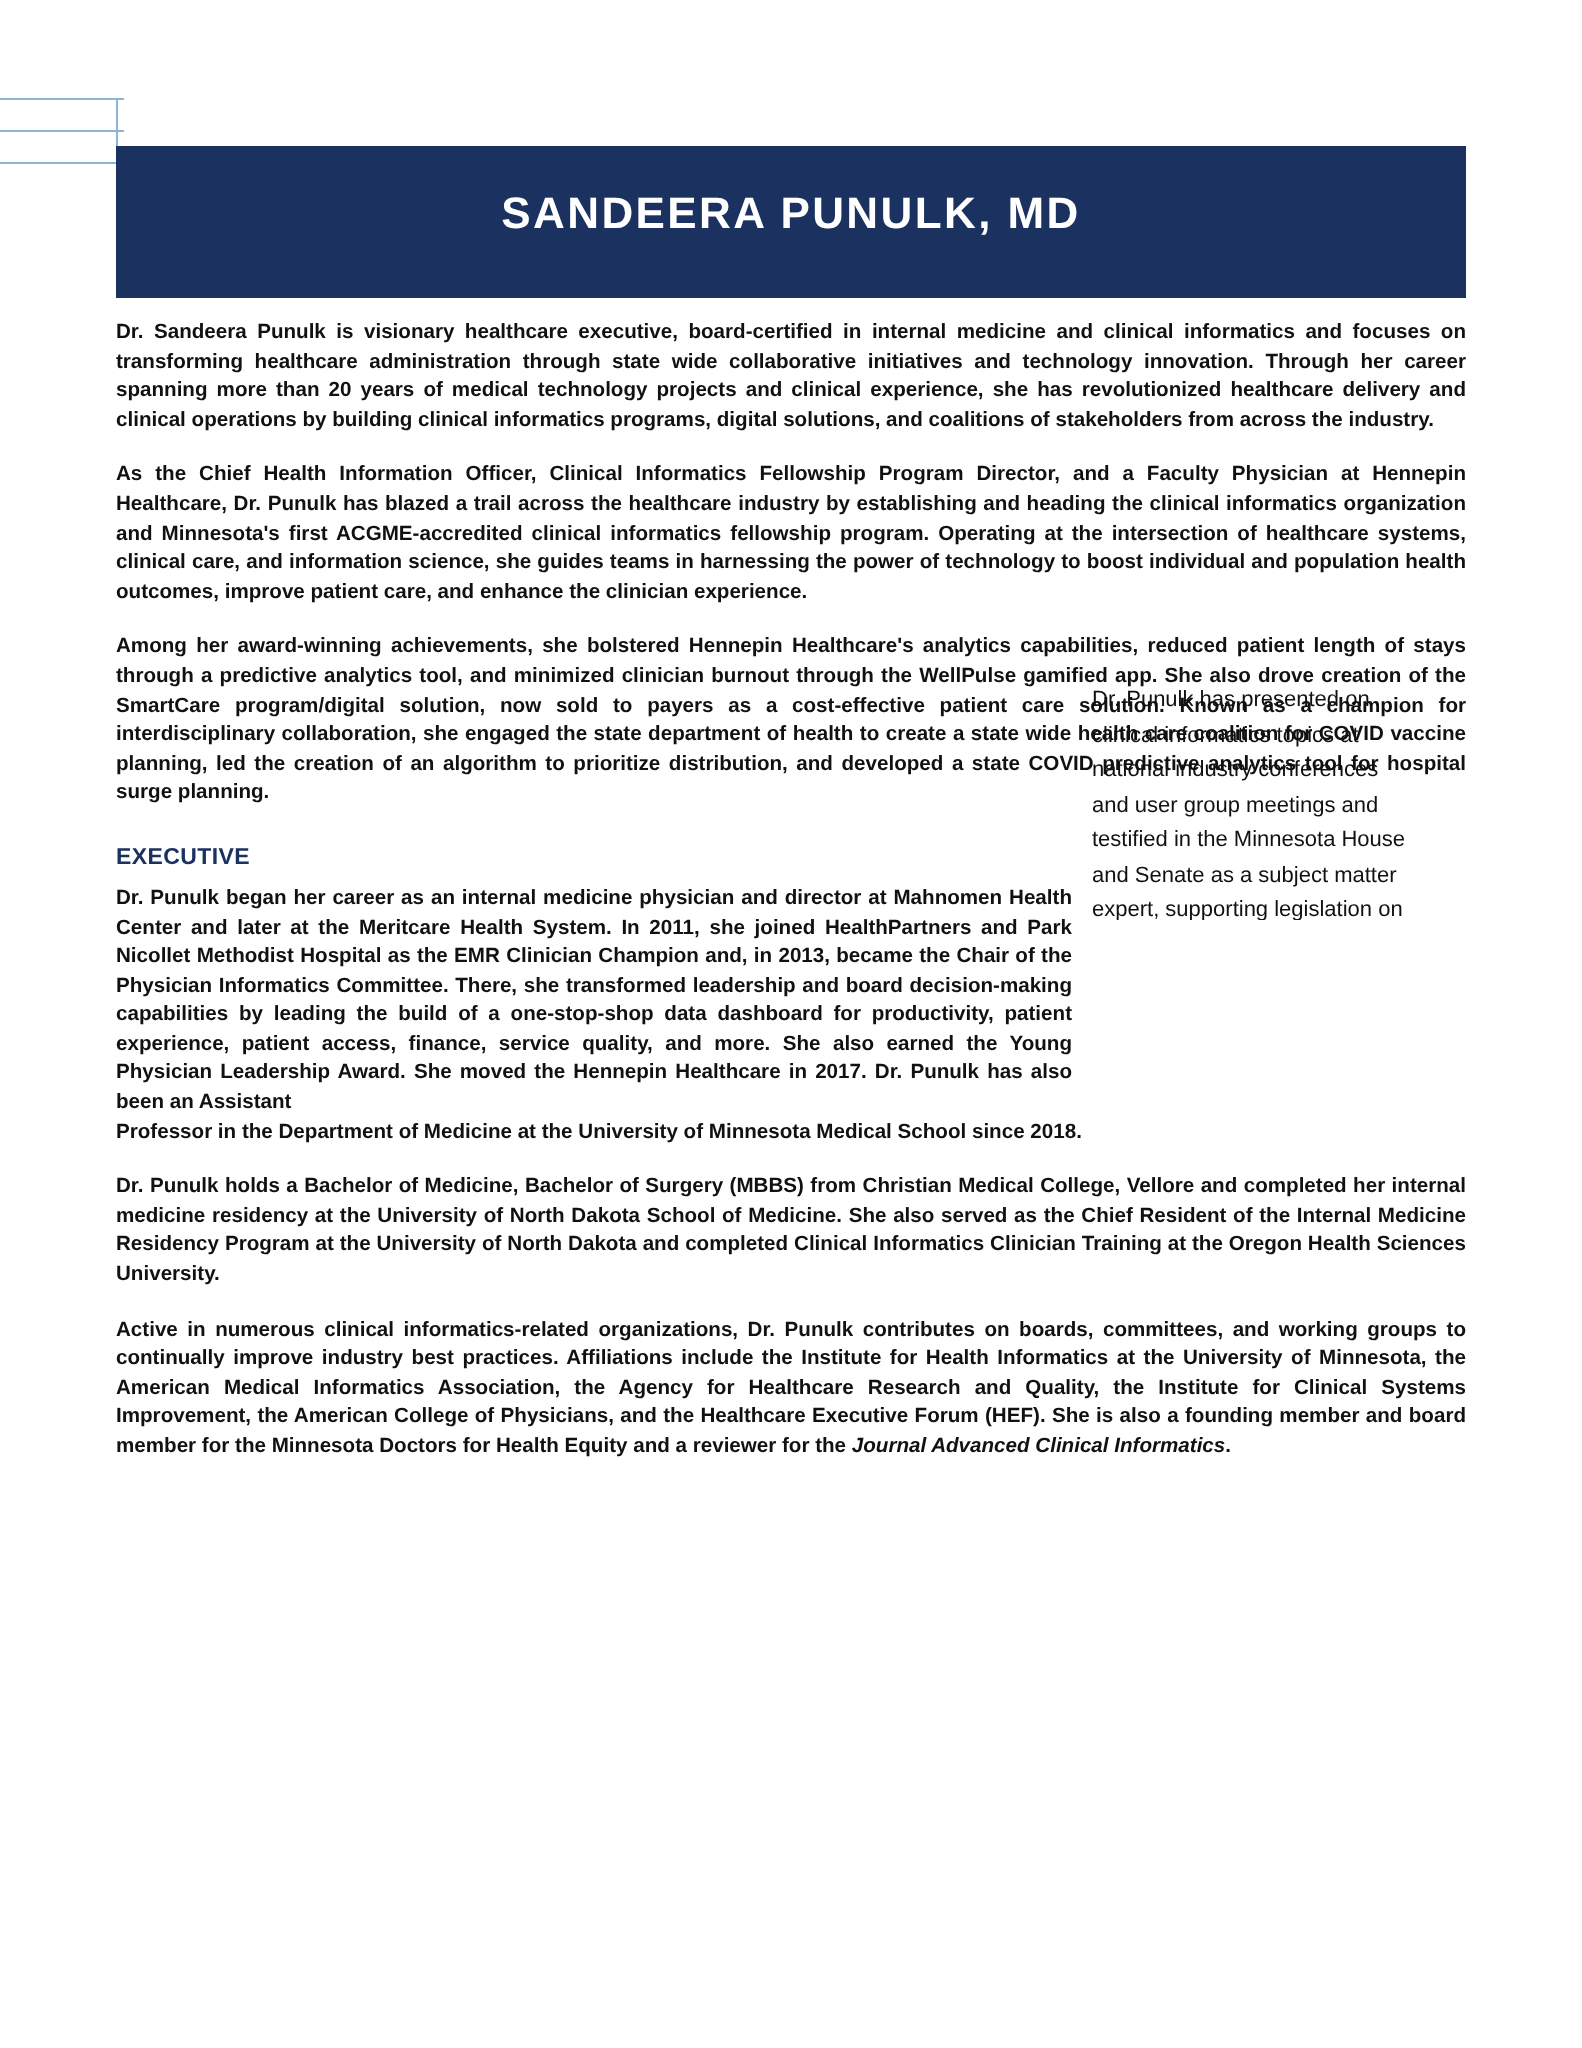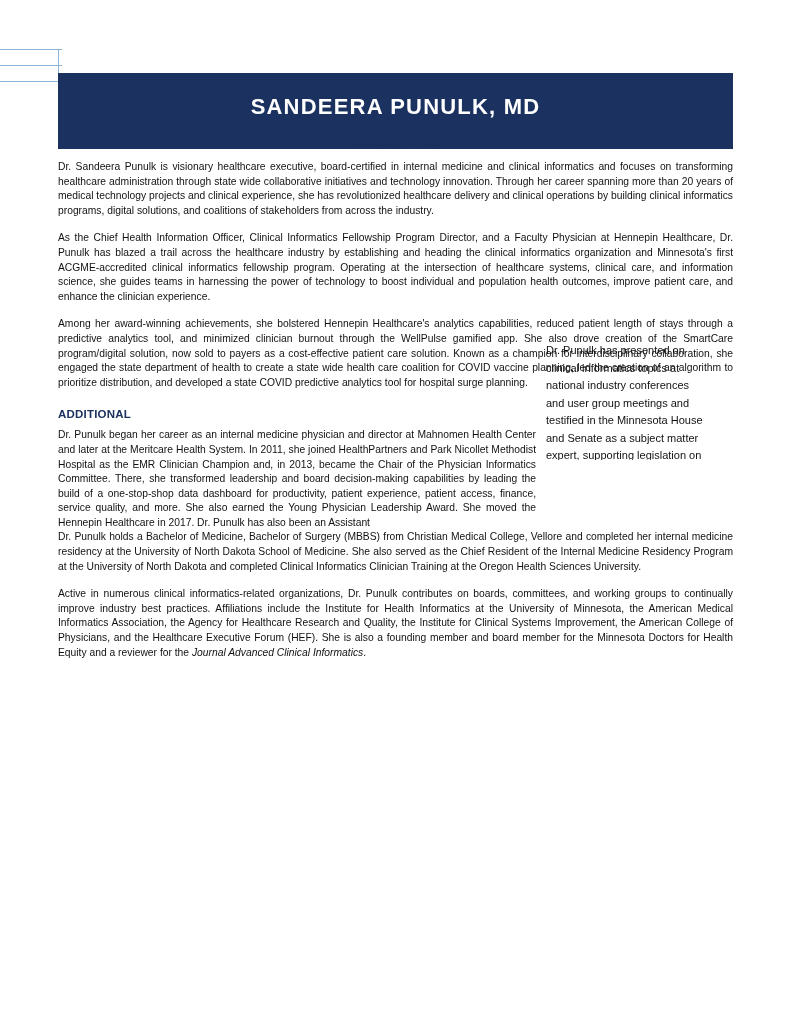--- a/index.html
+++ b/index.html
@@ -100,20 +100,21 @@
     margin-top: 18px;
     margin-bottom: 8px;
   }
 
   p.body {
     font-size: 10.3px;
     line-height: 14.6px;
     text-align: justify;
     margin: 0 0 13px 0;
     color: #111111;
+    font-weight: bold;
   }
 
   .italic { font-style: italic; }
 
   
   .side-box {
     position: absolute;
     left: 546px;
     top: 342px;
     width: 160px;
@@ -150,24 +151,25 @@
   <div class="content">
 
     <div class="section-title-center">
       <span>EXECUTIVE BIO</span>
     </div>
 
     <p class="body">Dr. Sandeera Punulk is visionary healthcare executive, board-certified in internal medicine and clinical informatics and focuses on transforming healthcare administration through state wide collaborative initiatives and technology innovation. Through her career spanning more than 20 years of medical technology projects and clinical experience, she has revolutionized healthcare delivery and clinical operations by building clinical informatics programs, digital solutions, and coalitions of stakeholders from across the industry.</p>
     <p class="body">As the Chief Health Information Officer, Clinical Informatics Fellowship Program Director, and a Faculty Physician at Hennepin Healthcare, Dr. Punulk has blazed a trail across the healthcare industry by establishing and heading the clinical informatics organization and Minnesota's first ACGME-accredited clinical informatics fellowship program. Operating at the intersection of healthcare systems, clinical care, and information science, she guides teams in harnessing the power of technology to boost individual and population health outcomes, improve patient care, and enhance the clinician experience.</p>
     <p class="body">Among her award-winning achievements, she bolstered Hennepin Healthcare's analytics capabilities, reduced patient length of stays through a predictive analytics tool, and minimized clinician burnout through the WellPulse gamified app. She also drove creation of the SmartCare program/digital solution, now sold to payers as a cost-effective patient care solution. Known as a champion for interdisciplinary collaboration, she engaged the state department of health to create a state wide health care coalition for COVID vaccine planning, led the creation of an algorithm to prioritize distribution, and developed a state COVID predictive analytics tool for hospital surge planning.</p>
 
-    <div class="section-heading">ADDITIONAL</div>
+    <div class="section-heading">EXECUTIVE</div>
 
     <div class="two-col-wrap">
       <p class="body narrow" style="margin-bottom:0;">Dr. Punulk began her career as an internal medicine physician and director at Mahnomen Health Center and later at the Meritcare Health System. In 2011, she joined HealthPartners and Park Nicollet Methodist Hospital as the EMR Clinician Champion and, in 2013, became the Chair of the Physician Informatics Committee. There, she transformed leadership and board decision-making capabilities by leading the build of a one-stop-shop data dashboard for productivity, patient experience, patient access, finance, service quality, and more. She also earned the Young Physician Leadership Award. She moved the Hennepin Healthcare in 2017. Dr. Punulk has also been an Assistant</p>
+      <p class="body" style="margin-top:0;">Professor in the Department of Medicine at the University of Minnesota Medical School since 2018.</p>
     </div>
 
     <p class="body">Dr. Punulk holds a Bachelor of Medicine, Bachelor of Surgery (MBBS) from Christian Medical College, Vellore and completed her internal medicine residency at the University of North Dakota School of Medicine. She also served as the Chief Resident of the Internal Medicine Residency Program at the University of North Dakota and completed Clinical Informatics Clinician Training at the Oregon Health Sciences University.</p>
 
 
     <p class="body"><span>Active in numerous clinical informatics-related organizations, Dr. Punulk contributes on boards, committees, and working groups to continually improve industry best practices. Affiliations include the Institute for Health Informatics at the University of Minnesota, the American Medical Informatics Association, the Agency for Healthcare Research and Quality, the Institute for Clinical Systems Improvement, the American College of Physicians, and the Healthcare Executive Forum (HEF). She is also a founding member and board member for the Minnesota Doctors for Health Equity and a reviewer for the </span><span class="italic">Journal Advanced Clinical Informatics</span><span>.</span></p>
 
   </div>
 
   <div class="side-box">Dr. Punulk has presented on clinical informatics topics at national industry conferences and user group meetings and testified in the Minnesota House and Senate as a subject matter expert, supporting legislation on telehealth and</div>

